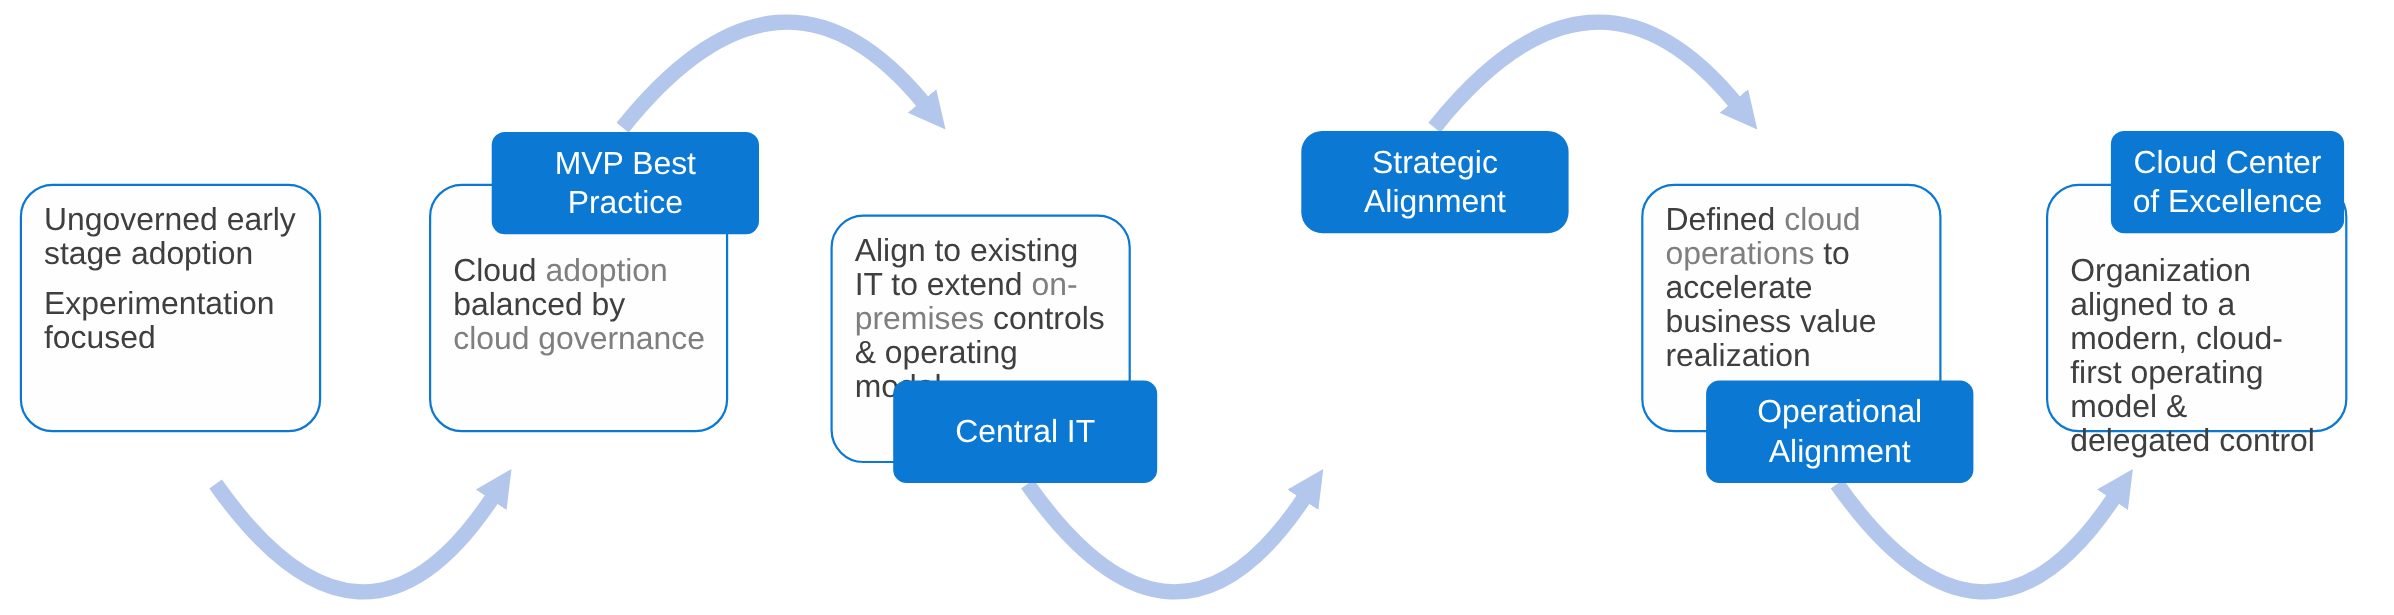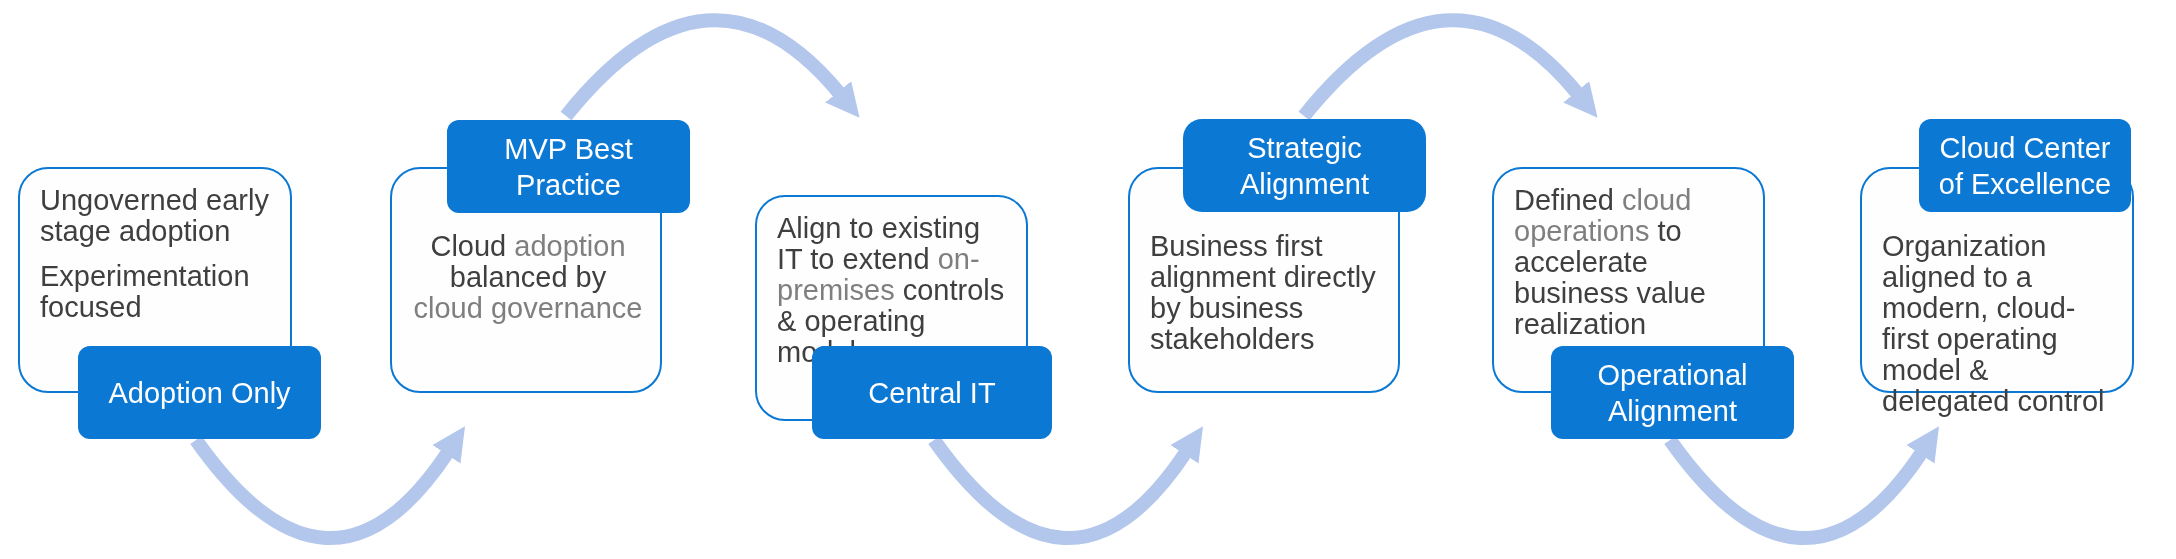--- a/index.html
+++ b/index.html
@@ -64,37 +64,32 @@
 
 <div id="canvas">
 
   <div class="card" style="left:18px;width:274px;">
     <div class="desc">
       <p><span class="dark">Ungoverned early stage adoption</span></p>
       <p><span class="dark">Experimentation focused</span></p>
     </div>
   </div>
 
-  <div class="card pill-top" style="left:390px;width:272px;text-align:center;">
+  <div class="card pill-top" style="left:390px;width:272px;">
     <div class="desc">
       <span class="dark">Cloud </span><span class="muted">adoption </span><span class="dark">balanced by </span><span class="muted">cloud governance</span>
     </div>
   </div>
 
   <div class="card" style="left:755px;width:273px;margin-top:28px;">
     <div class="desc">
       <span class="dark">Align to existing IT to extend </span><span class="muted">on-premises </span><span class="dark">controls &amp; operating model</span>
     </div>
   </div>
 
-  <div class="card pill-top" style="left:1128px;width:272px;">
-    <div class="desc">
-      <span class="dark">Business first alignment directly by business stakeholders</span>
-    </div>
-  </div>
 
   <div class="card pill-top" style="left:1860px;width:274px;">
     <div class="desc">
       <span class="dark">Organization aligned to a modern, cloud-first operating model &amp; delegated control</span>
     </div>
   </div>
 
   <div class="card" style="left:1492px;width:273px;">
     <div class="desc">
       <span class="dark">Defined </span><span class="muted">cloud operations </span><span class="dark">to accelerate business value realization</span>
@@ -107,23 +102,20 @@
         <path d="M 0 0 L 2.4 1.2 L 0 2.4 Z" fill="#b3c6ec"></path>
       </marker>
     </defs>
     <path class="flow" d="M 196 440 Q 330 630 448 452" marker-end="url(#arrowhead)"></path>
     <path class="flow" d="M 566 116 Q 710 -64 840 94" marker-end="url(#arrowhead)"></path>
     <path class="flow" d="M 934 440 Q 1068 630 1186 452" marker-end="url(#arrowhead)"></path>
     <path class="flow" d="M 1304 116 Q 1448 -64 1578 94" marker-end="url(#arrowhead)"></path>
     <path class="flow" d="M 1670 440 Q 1804 630 1922 452" marker-end="url(#arrowhead)"></path>
   </svg>
 
-  <div class="pill" style="left:78px;top:346px;">
-      <span>Adoption Only</span>
-    </div>
   <div class="pill" style="left:447px;top:120px;">
       <span>MVP Best Practice</span>
     </div>
   <div class="pill" style="left:812px;top:346px;width:240px;justify-content:center;">
       <span>Central IT</span>
     </div>
   <div class="pill" style="left:1183px;top:119px;border-radius:19px;">
       <span>Strategic Alignment</span>
     </div>
   <div class="pill" style="left:1551px;top:346px;">

